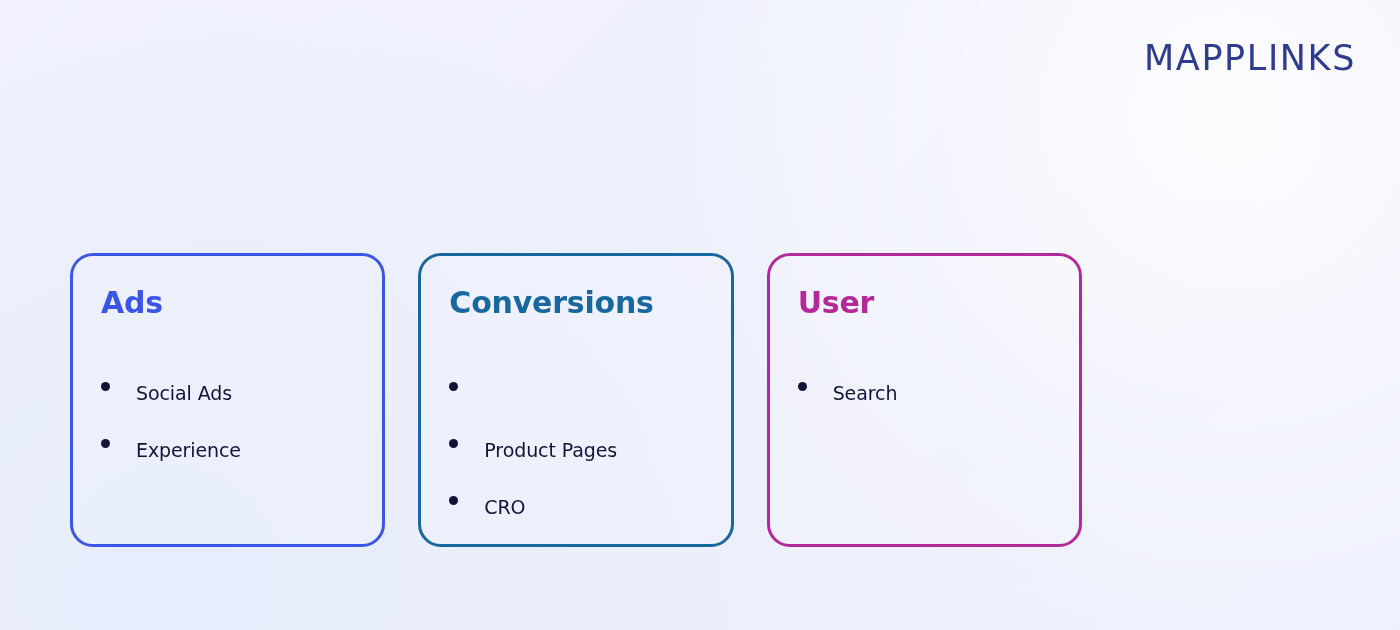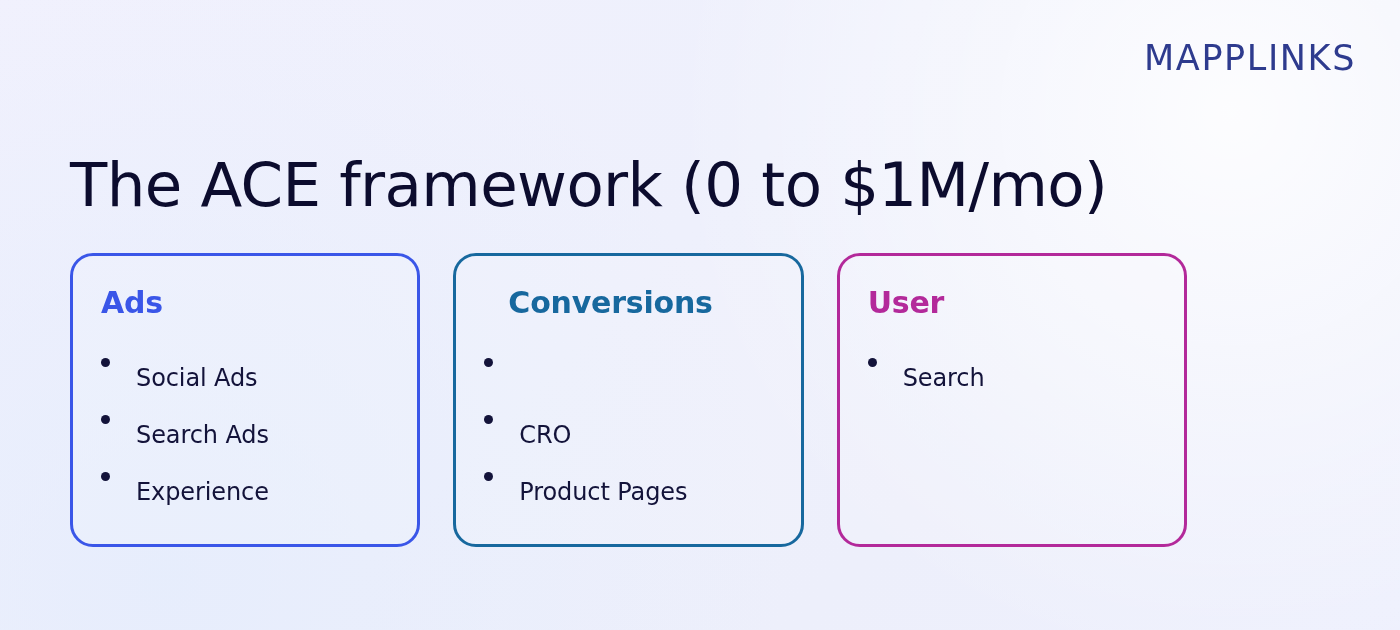--- a/index.html
+++ b/index.html
@@ -51,21 +51,21 @@
     color: #0c0c2e;
     white-space: nowrap;
     line-height: 1.18;
   }
 
   
   #cards {
     position: absolute;
     top: 253px;
     left: 70px;
-    width: 1117px;
+    width: 1012px;
     height: 294px;
     display: flex;
     gap: 33px;
   }
 
   .card {
     flex: 1 1 0;
     box-sizing: border-box;
     border-radius: 23px;
     border-style: solid;
@@ -90,24 +90,24 @@
     margin: 0;
     padding: 0;
     position: absolute;
     top: 108px;
     left: 28px;
     right: 20px;
   }
 
   .card-list li {
     display: flex;
-    align-items: flex-start;
+    align-items: center;
     height: 57px;
     font-family: "DejaVu Sans", sans-serif;
-    font-size: 24px;
+    font-size: 19px;
     font-weight: 400;
     color: #13133a;
     letter-spacing: -0.1px;
     white-space: nowrap;
   }
 
   .bullet {
     display: inline-block;
     width: 9px;
     height: 9px;
@@ -116,66 +116,61 @@
     background: #13133a;
     margin-right: 26px;
     position: relative;
     top: -6px;
   }
 
   
   .card-ads          { border-color: #3a56e8; }
   .card-ads .card-title        { color: #3a56e8; }
   .card-conversions  { border-color: #17689e; }
-  .card-conversions .card-title{ color: #17689e; margin-left: 24px; }
+  .card-conversions .card-title{ color: #17689e; }
   .card-email        { border-color: #b3299a; }
   .card-email .card-title      { color: #b3299a; }
 </style>
 </head>
 <body>
 
 <div id="slide">
 
   <div id="logo">MAPPLINKS</div>
 
-  <h1 id="headline">The ACE framework (0 to $1M/mo)</h1>
 
   <div id="cards">
 
     <div class="card card-ads">
       <div class="card-title">Ads</div>
       <ul class="card-list">
         <li>
           <span class="bullet"></span>
           <span>Social Ads</span>
-        </li>
-        <li>
-          <span class="bullet"></span>
-          <span>Search Ads</span>
         </li>
         <li>
           <span class="bullet"></span>
           <span>Experience</span>
         </li>
       </ul>
     </div>
 
     <div class="card card-conversions">
       <div class="card-title">Conversions</div>
       <ul class="card-list">
         <li>
           <span class="bullet"></span>
         </li>
         <li>
           <span class="bullet"></span>
-          <span>CRO</span>
+          <span>Product Pages</span>
         </li>
         <li>
           <span class="bullet"></span>
-          <span>Product Pages</span>
+          <span>CRO</span>
         </li>
       </ul>
     </div>
 
     <div class="card card-email">
       <div class="card-title">User</div>
       <ul class="card-list">
         <li>
           <span class="bullet"></span>
           <span>Search</span>

